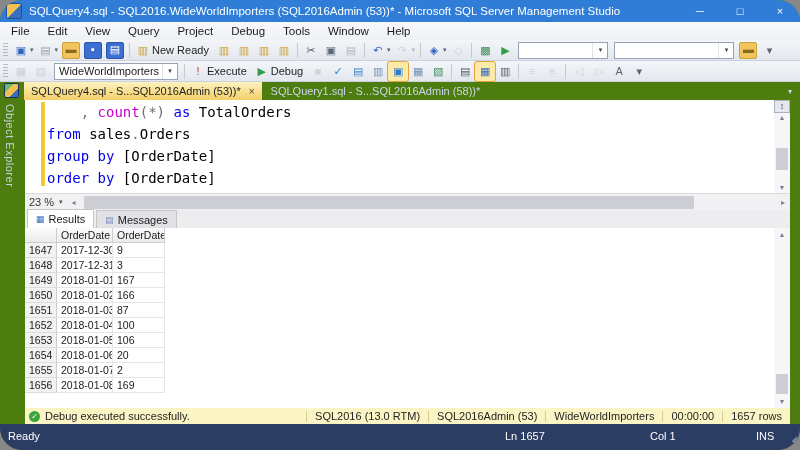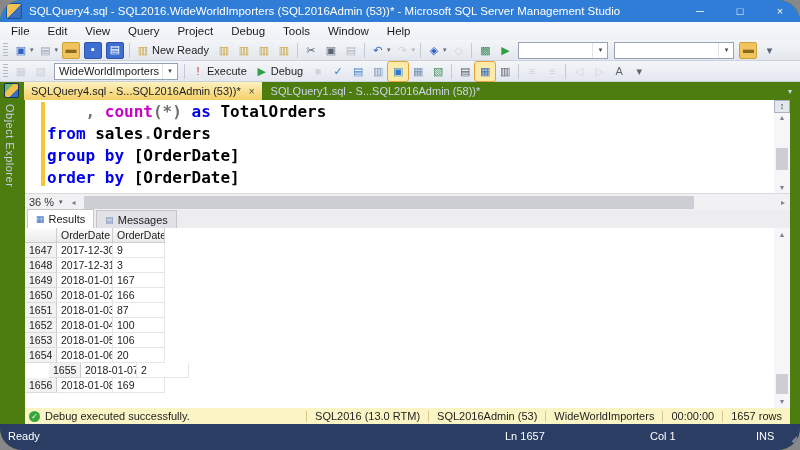--- a/index.html
+++ b/index.html
@@ -40,21 +40,21 @@
   .tabclose{margin-left:8px;font-size:10px;color:#4a4a33;}
   .tablist-dd{position:absolute;right:8px;top:87px;font-size:8px;color:#ccd6ea;}
 
   
   .objexp{left:0;top:100px;width:25px;height:308px;}
   .objexp .vlabel{position:absolute;left:4px;top:4px;writing-mode:vertical-rl;font-size:11px;color:#c6d0e4;letter-spacing:.5px;}
 
   
   .editor{left:25px;top:100px;width:765px;height:93px;background:#fff;overflow:hidden;}
   .changebar{position:absolute;left:16px;top:2px;width:4px;height:84px;background:#f2c53a;}
-  .code{position:absolute;left:22px;top:1px;font-family:"DejaVu Sans Mono",monospace;font-size:16px;line-height:22px;white-space:pre;font-weight:bold;}
+  .code{position:absolute;left:22px;top:1px;font-family:"DejaVu Sans Mono",monospace;font-size:14px;line-height:22px;white-space:pre;}
   .tok-k{color:#0000ee;} .tok-f{color:#ca00ca;} .tok-g{color:#6e6e6e;} .tok-p{color:#000;}
   .vscroll{position:absolute;right:0;top:0;width:16px;background:#f6f6f8;height:100%;}
   .sbtn{position:absolute;left:0;width:16px;text-align:center;color:#7a8296;font-size:7px;}
   .sthumb{position:absolute;left:2px;width:12px;background:#cdced4;border-radius:1px;}
   .splithandle{position:absolute;left:0;top:0;width:16px;height:13px;background:#e4e7ee;border:1px solid #aab2c2;box-sizing:border-box;text-align:center;font-size:9px;line-height:11px;color:#3a4254;}
 
   
   .zoombar{left:25px;top:193px;width:765px;height:17px;background:#f1f1f3;border-top:1px solid #dadada;display:flex;align-items:center;font-size:11px;color:#333;box-sizing:border-box;}
   .zoomctl{display:flex;align-items:center;padding:0 4px;height:100%;}
   .zoomdd{font-size:7px;margin-left:5px;color:#555;}
@@ -301,21 +301,21 @@
     <div class="vscroll">
       <div class="splithandle">↕</div>
       <div class="sbtn" style="top:14px;">▲</div>
       <div class="sthumb" style="top:48px;height:22px;"></div>
       <div class="sbtn" style="bottom:2px;">▼</div>
     </div>
   </div>
 
   <div class="abs zoombar">
     <span class="zoomctl">
-      <span>36 %</span>
+      <span>23 %</span>
       <span class="zoomdd">▾</span>
     </span>
     <span class="hbtn">◂</span>
     <span class="htrack">
         <span class="hthumb"></span>
       </span>
     <span class="hbtn">▸</span>
   </div>
 
   <div class="abs rtabs">
@@ -369,21 +369,21 @@
         <span class="grow" style="display: flex;">
           <span class="gcell grhead w0">1653</span>
           <span class="gcell gdata w1">2018-01-05</span>
           <span class="gcell gdata w2">106</span>
         </span>
         <span class="grow" style="display: flex;">
           <span class="gcell grhead w0">1654</span>
           <span class="gcell gdata w1">2018-01-06</span>
           <span class="gcell gdata w2">20</span>
         </span>
-        <span class="grow" style="display: flex; padding-left: 24px;">
+        <span class="grow" style="display: flex;">
           <span class="gcell grhead w0">1655</span>
           <span class="gcell gdata w1">2018-01-07</span>
           <span class="gcell gdata w2">2</span>
         </span>
         <span class="grow" style="display: flex;">
           <span class="gcell grhead w0">1656</span>
           <span class="gcell gdata w1">2018-01-08</span>
           <span class="gcell gdata w2">169</span>
         </span>
       </div>

